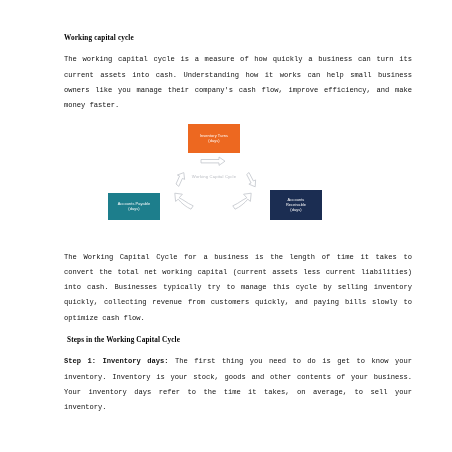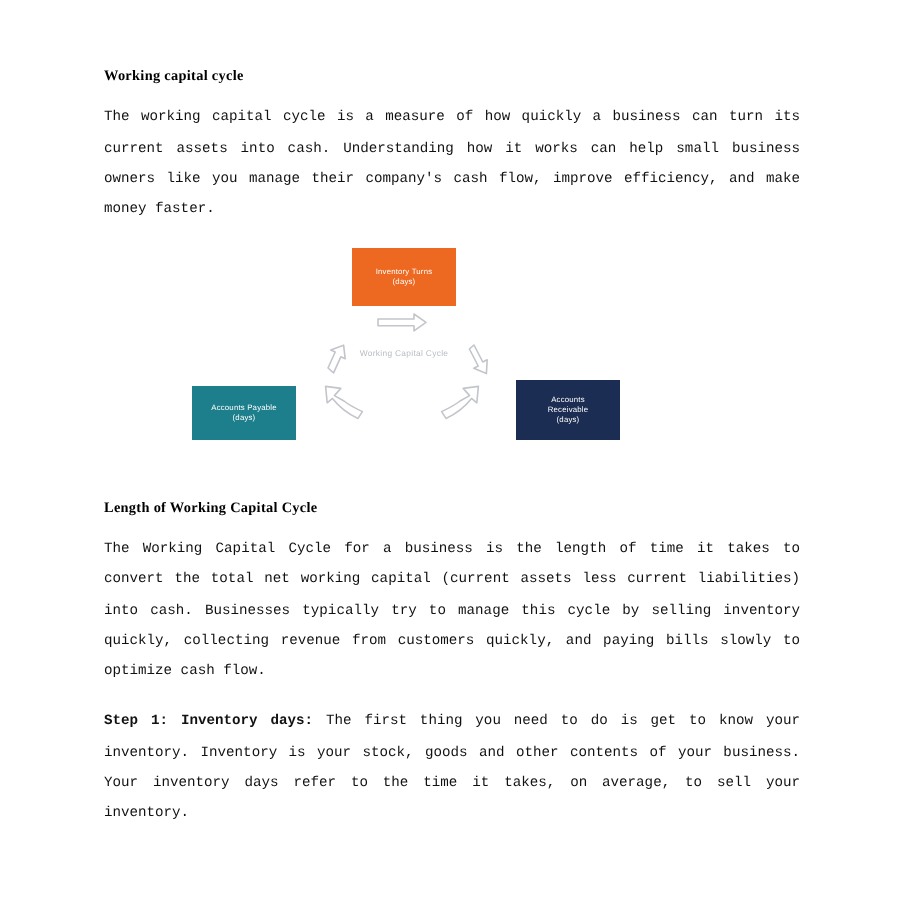--- a/index.html
+++ b/index.html
@@ -11,21 +11,21 @@
     position: relative;
     width: 452px;
     height: 452px;
     background: #ffffff;
     overflow: hidden;
     font-family: "Liberation Serif", "DejaVu Serif", serif;
     color: #101010;
   }
   .content {
     position: absolute;
-    left: 52px;
+    left: 64px;
     top: 34px;
     width: 348px;
   }
   .heading {
     font-weight: bold;
     font-size: 7.2px;
     line-height: 1.3;
     letter-spacing: 0.15px;
     margin: 0 0 9px 0;
     color: #000000;
@@ -159,21 +159,21 @@
         <div>
           <div>Accounts</div>
           <div>Receivable</div>
           <div>(days)</div>
         </div>
       </div>
 
       <div class="cycle-label">Working Capital Cycle</div>
     </div>
 
-    <h2 class="heading">Length of Working Capital Cycle</h2>
 
     <p class="body gap-after-para">The Working Capital Cycle for a business is the length of time it takes to convert the total net working capital (current assets less current liabilities) into cash.  Businesses typically try to manage this cycle by selling inventory quickly, collecting revenue from customers quickly, and paying bills slowly to optimize cash flow.</p>
 
+    <h2 class="heading heading-indent">Steps in the Working Capital Cycle</h2>
 
     <p class="body"><span class="b">Step 1: Inventory days:</span><span> The first thing you need to do is get to know your inventory. Inventory is your stock, goods and other contents of your business. Your inventory days refer to the time it takes, on average, to sell your inventory.</span></p>
 
   </div>
 </div>
 
 </body></html>

